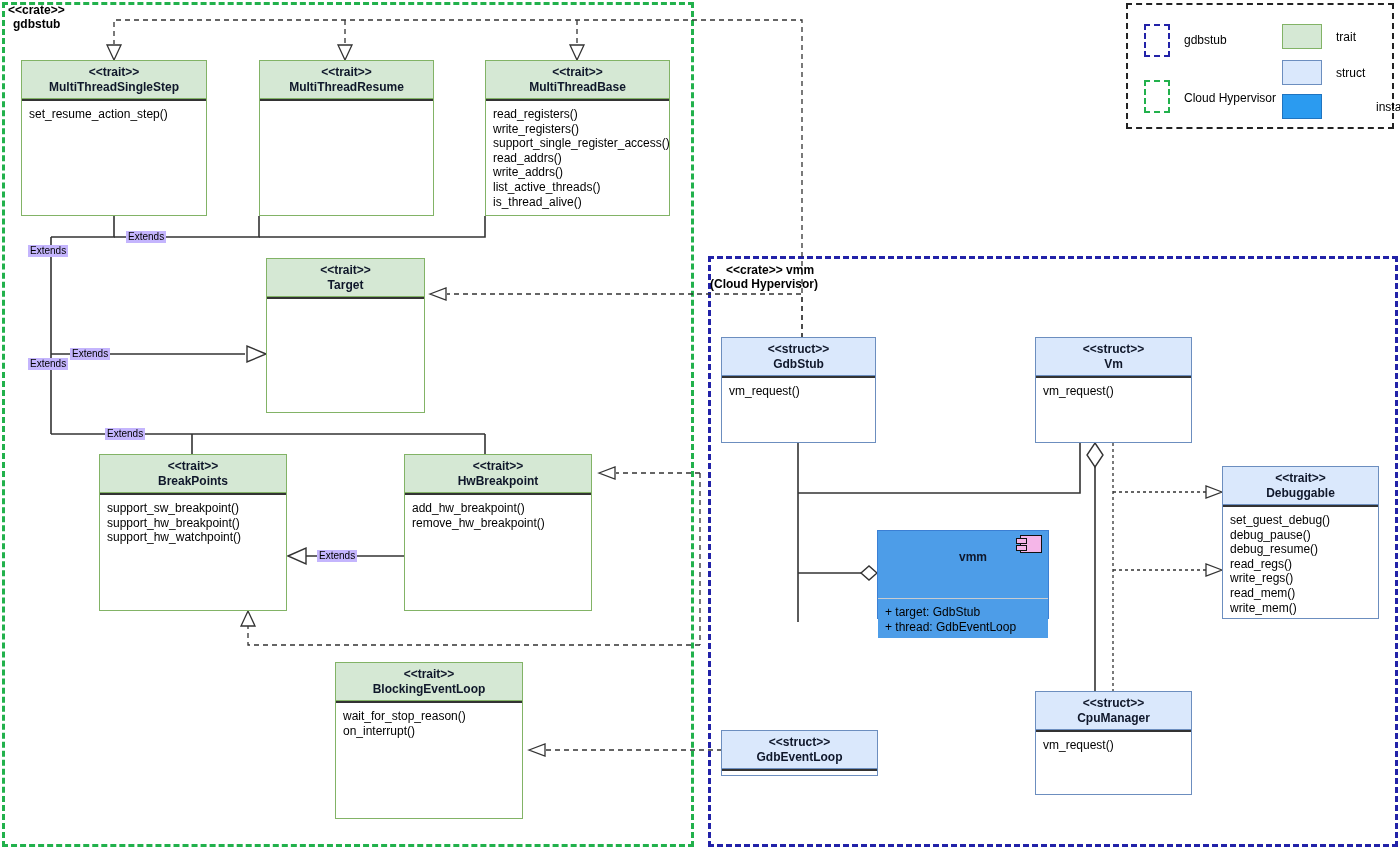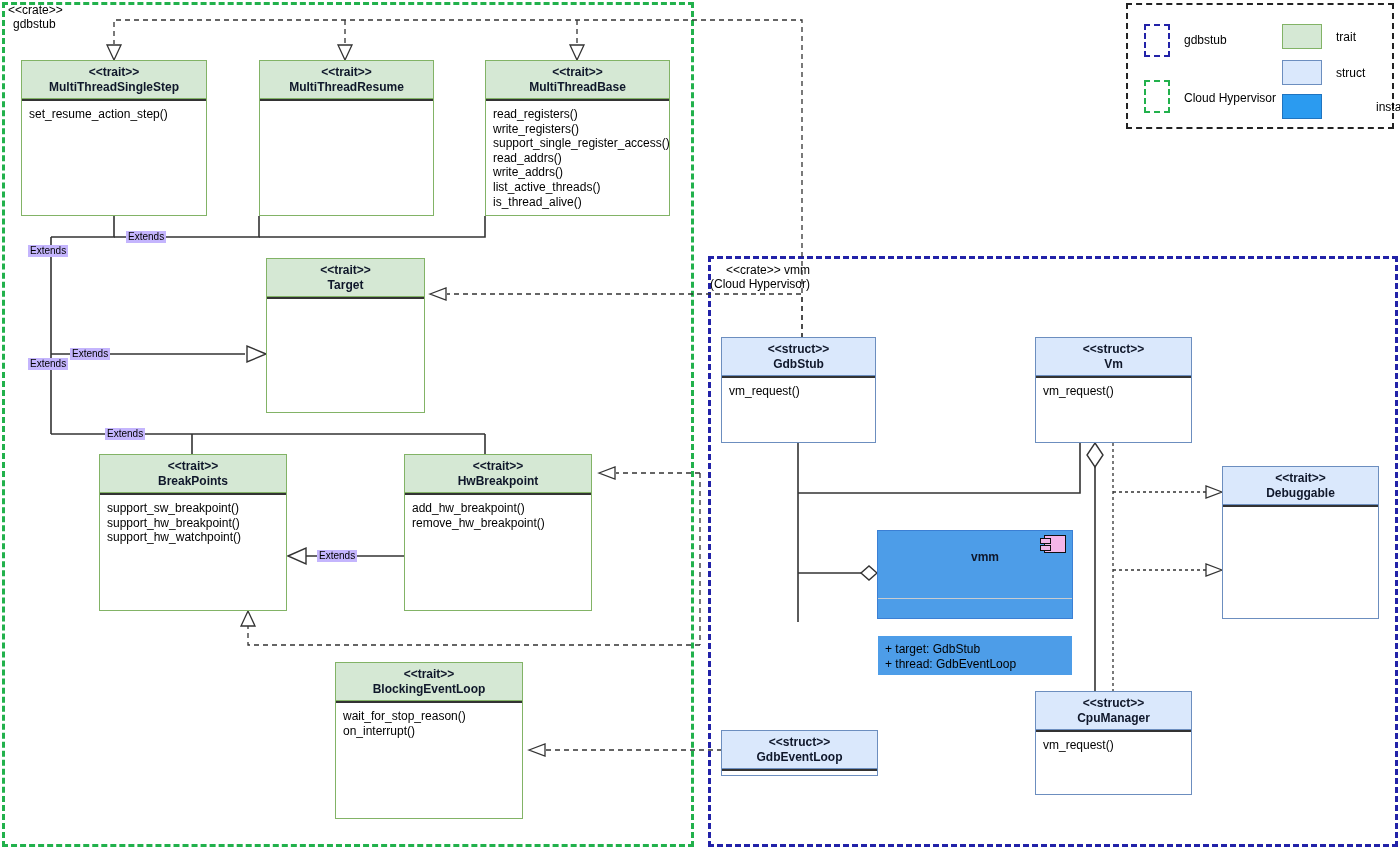--- a/index.html
+++ b/index.html
@@ -35,20 +35,21 @@
   .crate-vmm{
     left:708px;top:256px;width:690px;height:591px;
     border:3px dashed #2222a8;
   }
   .crate-label{
     position:absolute;
     font-size:12px;
     color:#000;
     line-height:14px;
     white-space:pre;
+    font-weight:bold;
   }
   .crate-label.gdbstub-lbl{left:8px;top:3px;}
   .crate-label.vmm-lbl{left:726px;top:263px;}
 
   
   .cls{
     position:absolute;
     box-sizing:border-box;
     background:#ffffff;
   }
@@ -85,21 +86,21 @@
   .cls.struct .hdr{background:#dae8fc;border-bottom:1px solid #6c8ebf;}
 
   
   .cls.instance{border:1px solid #3b7fd4;background:#4d9de8;}
   .cls.instance .hdr{
     background:#4d9de8;
     border-bottom:1px solid #c8ccd0;
     text-align:center;
     position:relative;
   }
-  .cls.instance .body{background:#4d9de8;margin-top:37px;}
+  .cls.instance .body{background:#4d9de8;}
   .cls.instance .body div{font-size:12px;}
 
   .comp-icon{
     position:absolute;
     right:6px;top:4px;
     width:20px;height:16px;
     background:#f5b6e8;
     border:1px solid #111;
   }
   .comp-icon i{
@@ -313,34 +314,43 @@
   </div>
 
   <div class="cls struct" style="left:1035px;top:337px;width:157px;height:106px;">
     <div class="hdr"><span>&lt;&lt;struct&gt;&gt;</span><br><span>Vm</span></div>
     <div class="sep"></div>
     <div class="body">
       <div>vm_request()</div>
     </div>
   </div>
 
-  <div class="cls instance" style="left:877px;top:530px;width:196px;height:89px;">
+  <div class="cls instance" style="left:877px;top:530px;width:172px;height:89px;">
     <div class="hdr">
       <span>vmm</span>
       <span class="comp-icon"><i class="a"></i><i class="b"></i></span>
     </div>
     <div class="body">
       <div>+ target: GdbStub</div>
       <div>+ thread: GdbEventLoop</div>
     </div>
   </div>
 
   <div class="cls struct" style="left:1222px;top:466px;width:157px;height:153px;">
     <div class="hdr"><span>&lt;&lt;trait&gt;&gt;</span><br><span>Debuggable</span></div>
     <div class="sep"></div>
+    <div class="body">
+      <div>set_guest_debug()</div>
+      <div>debug_pause()</div>
+      <div>debug_resume()</div>
+      <div>read_regs()</div>
+      <div>write_regs()</div>
+      <div>read_mem()</div>
+      <div>write_mem()</div>
+    </div>
   </div>
 
   <div class="cls struct" style="left:1035px;top:691px;width:157px;height:104px;">
     <div class="hdr"><span>&lt;&lt;struct&gt;&gt;</span><br><span>CpuManager</span></div>
     <div class="sep"></div>
     <div class="body">
       <div>vm_request()</div>
     </div>
   </div>
 

